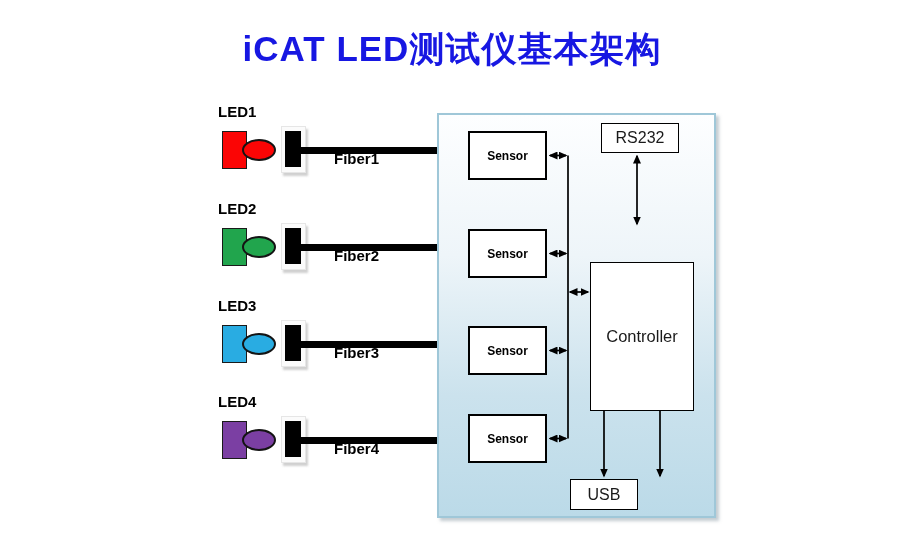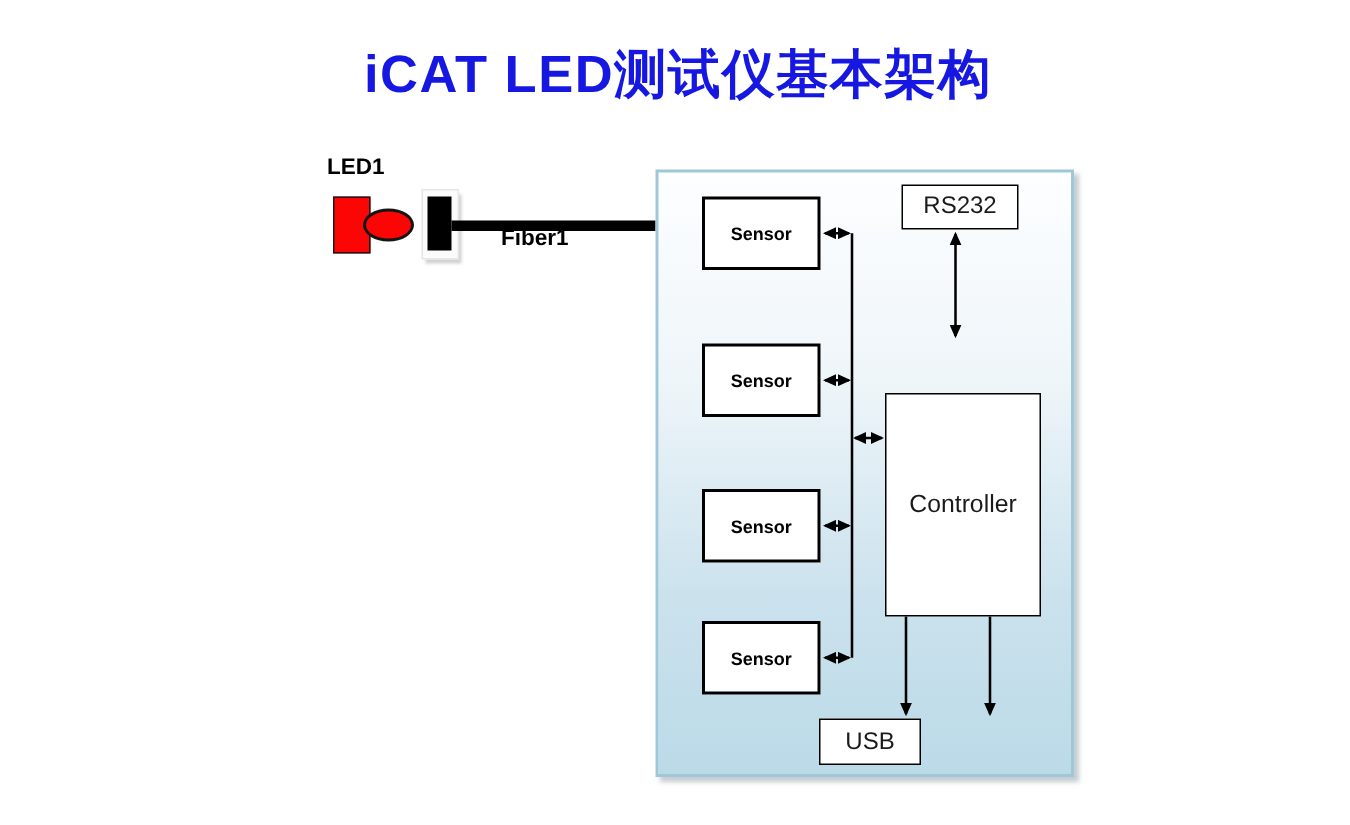--- a/index.html
+++ b/index.html
@@ -47,22 +47,52 @@
     <div class="led-label">LED1</div>
     <div class="led-chip" style="background: rgb(251, 5, 5);"></div>
     <div class="led-lens" style="background: rgb(251, 5, 5);"></div>
     <div class="connector">
       <div class="connector-core"></div>
     </div>
     <div class="fiber-line"></div>
     <div class="fiber-label">Fiber1</div>
   </div>
 
+  <div class="led-row" style="top:197px">
+    <div class="led-label">LED2</div>
+    <div class="led-chip" style="background: rgb(33, 165, 77);"></div>
+    <div class="led-lens" style="background: rgb(33, 165, 77);"></div>
+    <div class="connector">
+      <div class="connector-core"></div>
+    </div>
+    <div class="fiber-line"></div>
+    <div class="fiber-label">Fiber2</div>
+  </div>
 
+  <div class="led-row" style="top:294px">
+    <div class="led-label">LED3</div>
+    <div class="led-chip" style="background: rgb(41, 172, 226);"></div>
+    <div class="led-lens" style="background: rgb(41, 172, 226);"></div>
+    <div class="connector">
+      <div class="connector-core"></div>
+    </div>
+    <div class="fiber-line"></div>
+    <div class="fiber-label">Fiber3</div>
+  </div>
 
+  <div class="led-row" style="top:390px">
+    <div class="led-label">LED4</div>
+    <div class="led-chip" style="background: rgb(123, 63, 163);"></div>
+    <div class="led-lens" style="background: rgb(123, 63, 163);"></div>
+    <div class="connector">
+      <div class="connector-core"></div>
+    </div>
+    <div class="fiber-line"></div>
+    <div class="fiber-label">Fiber4</div>
+  </div>
 
   <div class="main-box">
 
     <svg class="wires" viewBox="0 0 279 405">
       <defs>
         <marker id="ah" markerWidth="9" markerHeight="8" refX="7.5" refY="4" orient="auto-start-reverse" markerUnits="userSpaceOnUse">
           <path d="M0,0 L9,4 L0,8 z" fill="#000"></path>
         </marker>
       </defs>
 
@@ -84,17 +114,17 @@
 
     <div class="node sensor" style="left:29px; top:16px;  width:79px; height:49px;">Sensor</div>
     <div class="node sensor" style="left:29px; top:114px; width:79px; height:49px;">Sensor</div>
     <div class="node sensor" style="left:29px; top:211px; width:79px; height:49px;">Sensor</div>
     <div class="node sensor" style="left:29px; top:299px; width:79px; height:49px;">Sensor</div>
 
     <div class="node" style="left:162px; top:8px; width:78px; height:30px;">RS232</div>
 
     <div class="node" style="left:151px; top:111px; width:104px; height:149px; font-size:16.5px;margin-top:36px;">Controller</div>
 
-    <div class="node" style="left:107px; top:364px; width:68px; height:31px;">USB</div>
+    <div class="node" style="left:131px; top:364px; width:68px; height:31px;">USB</div>
 
   </div>
 
 </div>
 
 </body></html>

